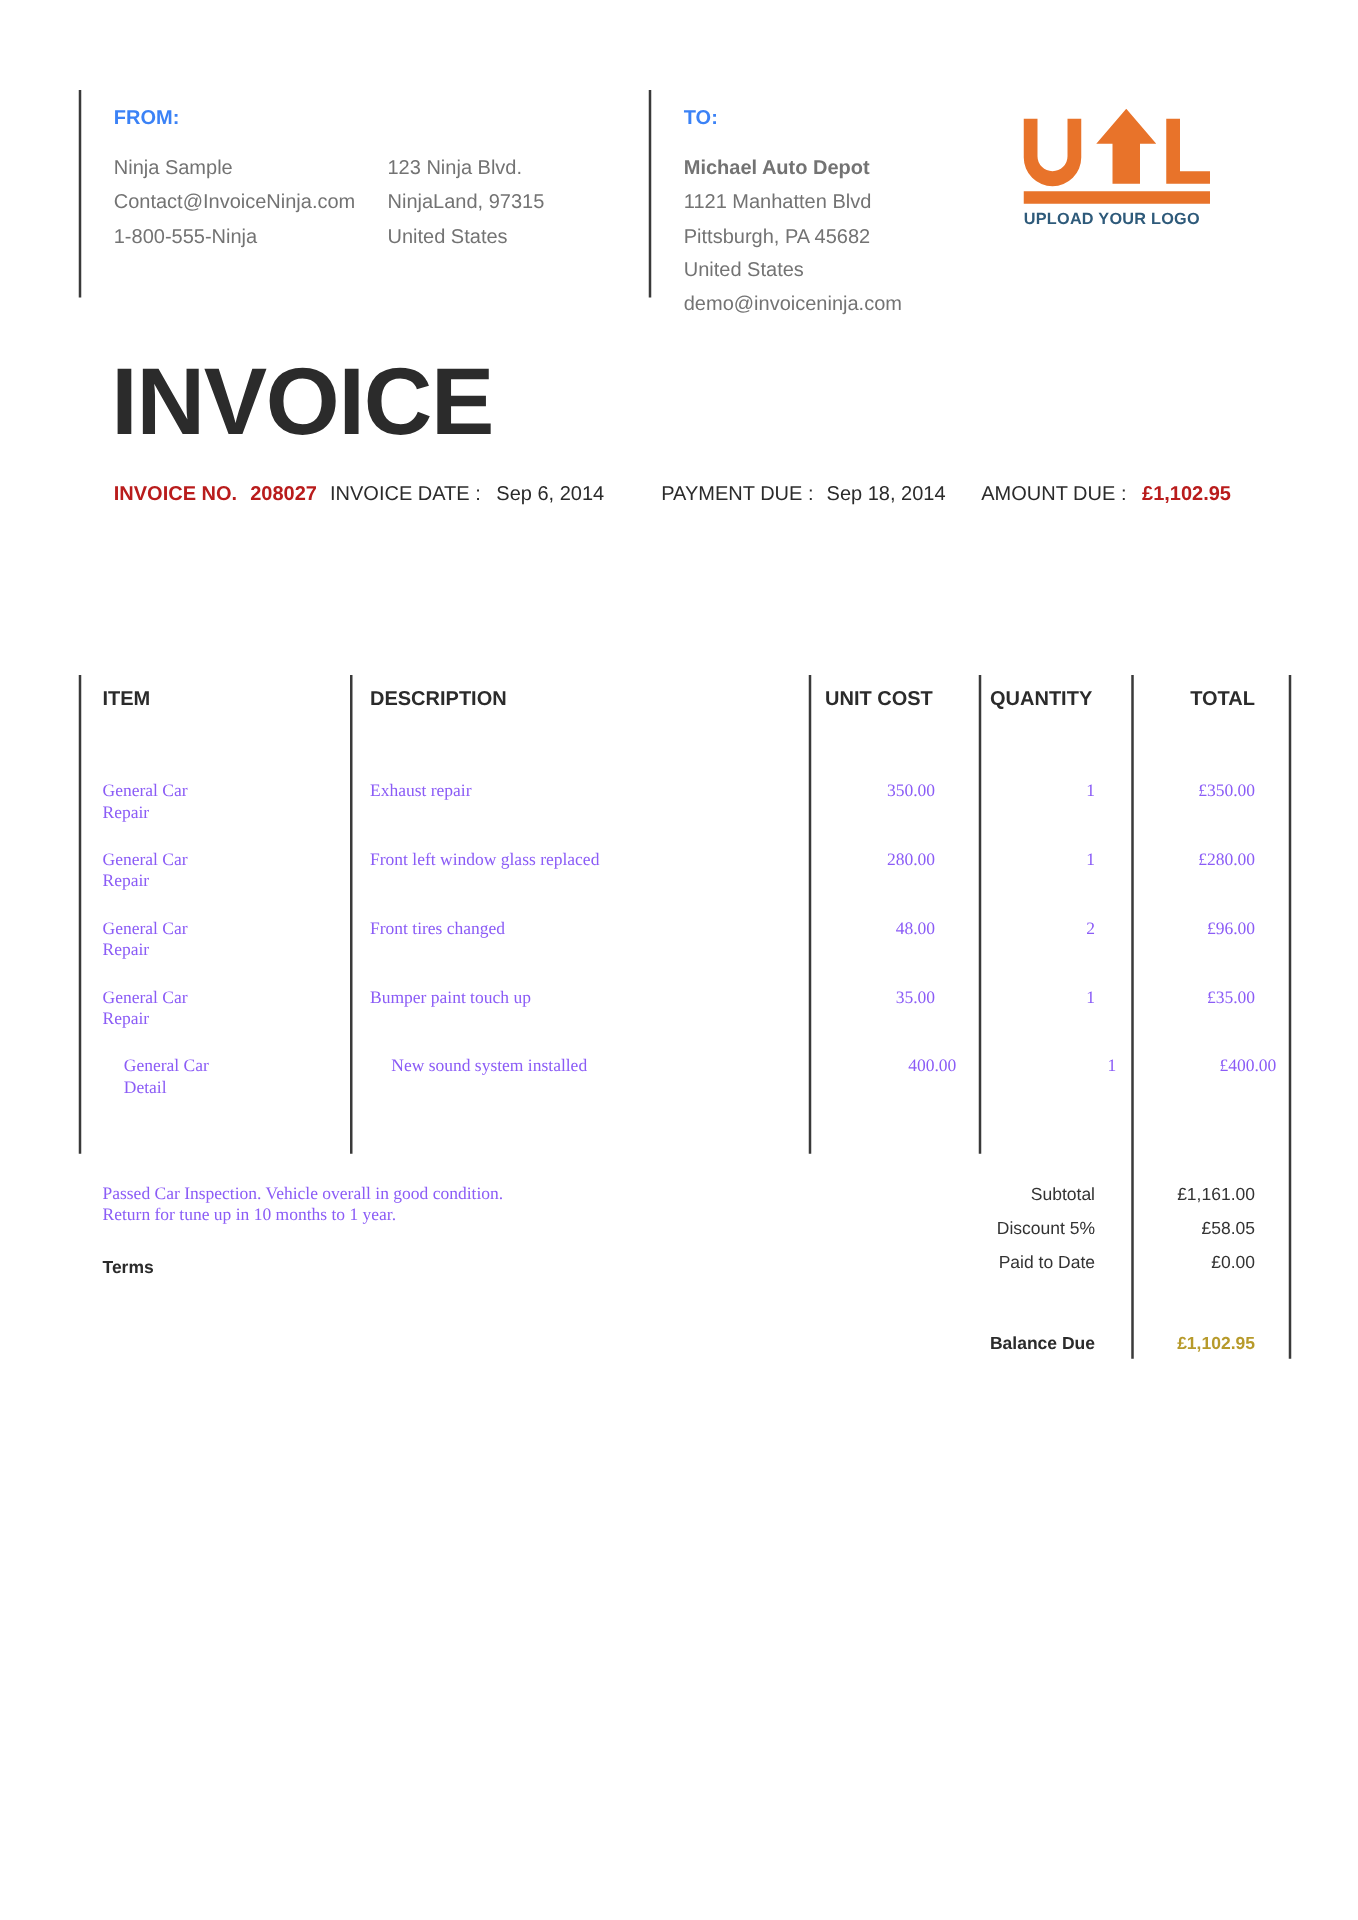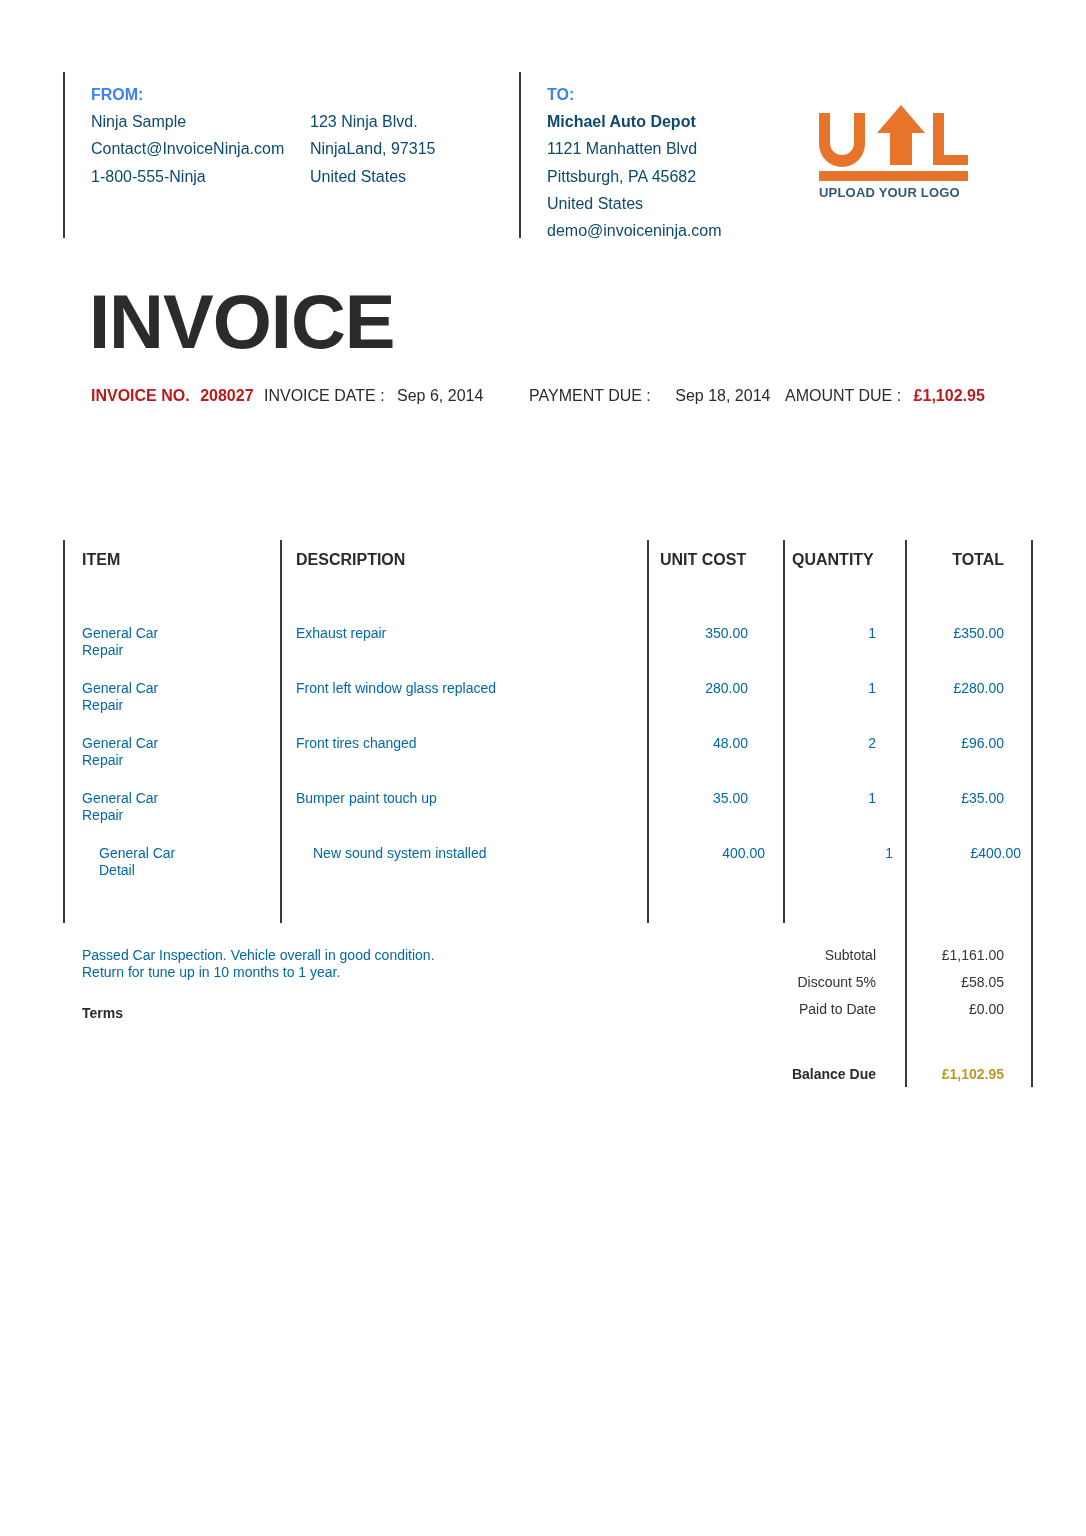--- a/index.html
+++ b/index.html
@@ -2,29 +2,29 @@
 <html><head>
 <meta charset="utf-8">
 <style>
   html, body { margin: 0; padding: 0; background: #ffffff; }
   body { width: 1086px; height: 1536px; position: relative; overflow: hidden;
          font-family: "Liberation Sans", sans-serif; color: #2b2b2b; }
   .abs { position: absolute; }
   .vline { position: absolute; width: 2px; background: #3a3a3a; }
   .gold { color: #b91c1c; }
   .label-gold { font-weight: bold; font-size: 16px; color: #3b82f6; }
-  .addr { font-size: 16px; line-height: 27.3px; color: #0c4a6e; }
+  .addr { font-size: 16px; line-height: 27.3px; color: #737373; margin-top: 13px; }
   .title { font-size: 76px; font-weight: bold; color: #2b2b2b; letter-spacing: -1px; }
   .meta { font-size: 16px; white-space: nowrap; }
   .th { font-size: 16px; font-weight: bold; color: #2b2b2b; }
-  .cell { font-size: 14px; line-height: 17px; color: #0369a1; }
+  .cell { font-size: 14px; line-height: 17px; color: #8b5cf6; font-family: Liberation Serif, serif; }
   .r { text-align: right; }
   .totals-label { font-size: 14px; color: #333; text-align: right; width: 160px; }
   .totals-val { font-size: 14px; color: #333; text-align: right; width: 110px; }
-  .logo { position: absolute; left: 815px; top: 105px; width: 160px; height: 100px; }
+  .logo { position: absolute; left: 815px; top: 87px; width: 160px; height: 100px; }
 </style>
 </head>
 <body>
 
 <div class="vline" style="left:63px; top:72px; height:166px;"></div>
 <div class="vline" style="left:519px; top:72px; height:166px;"></div>
 
 <div class="abs label-gold" style="left:91px; top:86px;">FROM:</div>
 <div class="abs addr" style="left:91px; top:108px;">
   <div>Ninja Sample</div>
@@ -63,21 +63,21 @@
 <div class="abs title" style="left:89px; top:278px;">INVOICE</div>
 
 <div class="abs meta" style="left:91px; top:387px;">
   <span class="gold" style="font-weight:bold;">INVOICE NO.</span>
   <span class="gold" style="font-weight:bold; margin-left:6px;">208027</span>
   <span style="margin-left:6px;">INVOICE DATE :</span>
   <span style="margin-left:8px;">Sep 6, 2014</span>
 </div>
 <div class="abs meta" style="left:529px; top:387px;">
   <span>PAYMENT DUE :</span>
-  <span style="margin-left:20px;">Sep 18, 2014</span>
+  <span style="margin-left:6px;">Sep 18, 2014</span>
 </div>
 <div class="abs meta" style="left:785px; top:387px;">
   <span>AMOUNT DUE :</span>
   <span class="gold" style="font-weight:bold; margin-left:8px;">£1,102.95</span>
 </div>
 
 <div class="vline" style="left:63px; top:540px; height:383px;"></div>
 <div class="vline" style="left:280px; top:540px; height:383px;"></div>
 <div class="vline" style="left:647px; top:540px; height:383px;"></div>
 <div class="vline" style="left:783px; top:540px; height:383px;"></div>

